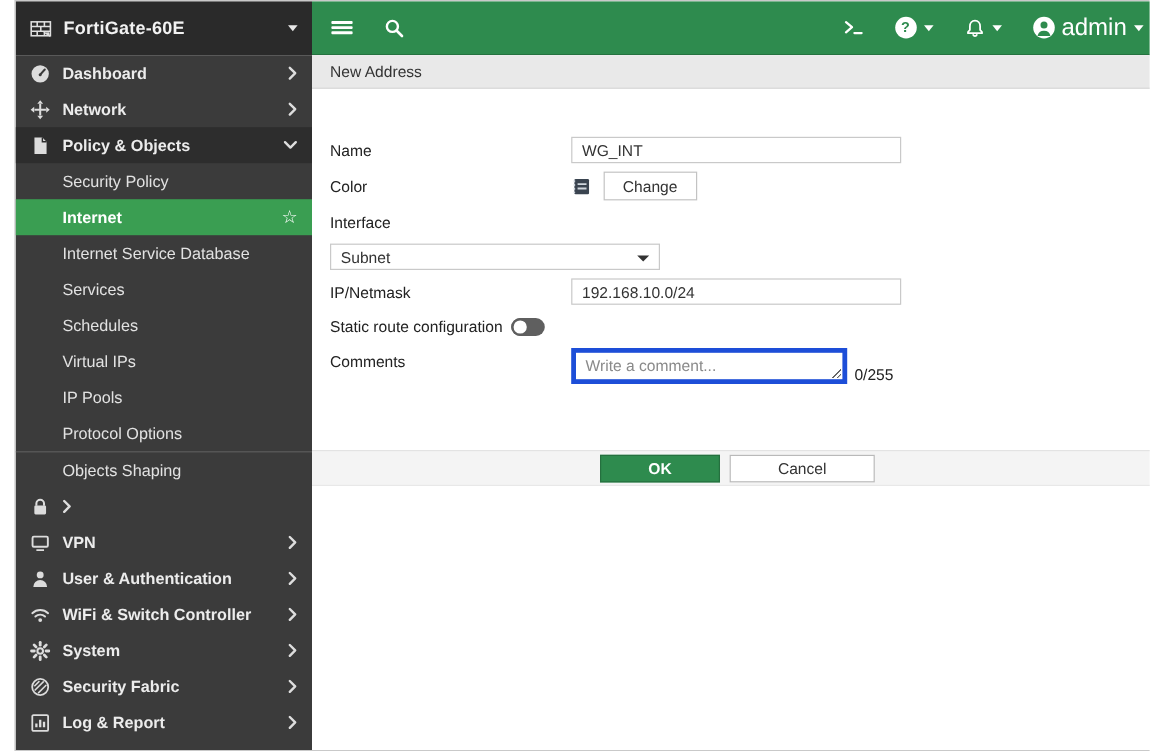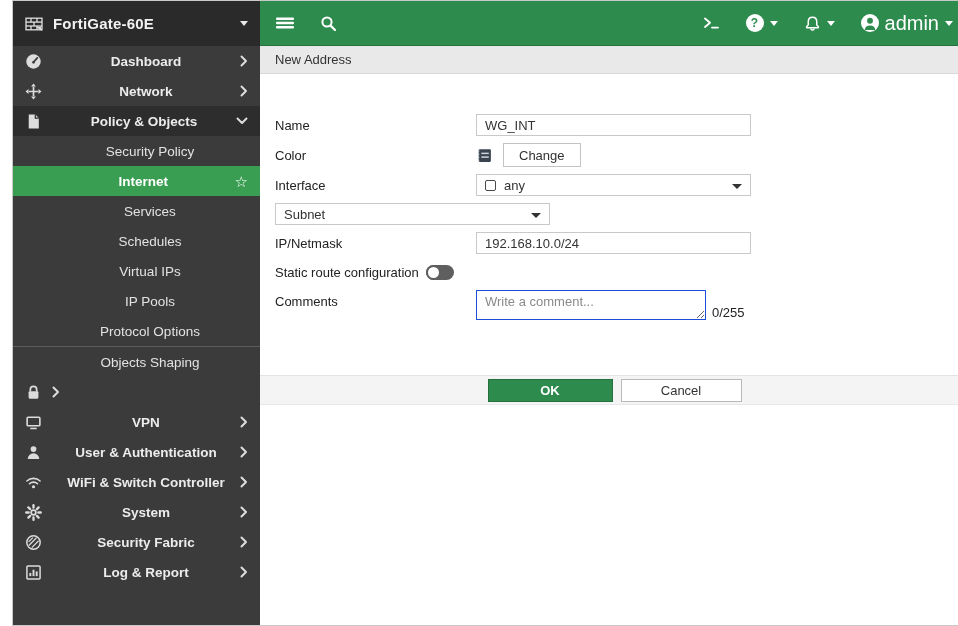--- a/index.html
+++ b/index.html
@@ -19,21 +19,21 @@
   .topbar .icon-btn { display:flex; align-items:center; margin-right:26px; cursor:pointer; }
   .topbar .right { margin-left:auto; display:flex; align-items:center; gap:26px; }
   .tb-group { display:flex; align-items:center; gap:6px; cursor:pointer; }
   .circle-badge { width:18px; height:18px; border-radius:50%; background:#fff; color:var(--brand-green);
     display:flex; align-items:center; justify-content:center; font-size:12px; font-weight:700; overflow:hidden; }
   .admin-label { color:#fff; font-size:20px; }
 
   
   .sidebar { position:absolute; left:0; top:45px; width:247px; bottom:0; background:var(--sidebar-bg);
     display:flex; flex-direction:column; }
-  .nav-item { display:flex; align-items:center; height:30px; flex:0 0 30px; padding:0 12px; cursor:pointer; color:#ececec;text-align:center; }
+  .nav-item { display:flex; align-items:center; height:30px; flex:0 0 30px; padding:0 12px; cursor:pointer; color:#ececec; }
   .nav-item .nico { width:17px; height:17px; margin-right:10px; display:flex; align-items:center; justify-content:center; color:#dcdcdc; }
   .nav-item .nlabel { font-size:13.5px; font-weight:600; flex:1; white-space:nowrap; }
   .nav-item.sub { padding-left:39px; }
   .nav-item.sub .nlabel { font-weight:400; color:#e2e2e2; }
   .nav-item.expanded { background:var(--expanded-bg); }
   .nav-item.expanded .nlabel { font-weight:700; }
   .nav-item.selected { background:var(--selected-green); }
   .nav-item.selected .nlabel { color:#fff; font-weight:600; }
   .nav-item .star { color:#fff; font-size:15px; line-height:1; }
   .nav-divider { height:1px; flex:0 0 1px; background:#5c5c5c; }
@@ -54,30 +54,30 @@
     display:flex; align-items:center; padding:0 22px 0 8px; font-size:13px; color:#333; cursor:pointer; }
   .select .sel-caret { position:absolute; right:8px; top:9px; width:0; height:0;
     border-left:5px solid transparent; border-right:5px solid transparent; border-top:5px solid #333; }
   .sq-icon { width:11px; height:11px; border:1.5px solid #4a4a4a; border-radius:2px; margin-right:8px; }
   .change-btn { height:24px; padding:0 15px; border:1px solid #c3c3c3; background:#fff; font-size:13px;
     color:#333; font-family:"Liberation Sans", sans-serif; cursor:pointer; margin-left:10px; }
   .toggle { width:28px; height:15px; border-radius:8px; background:#5f5f5f; position:relative; cursor:pointer; }
   .toggle .knob { position:absolute; left:0; top:0; width:15px; height:15px; border-radius:50%;
     background:#fff; border:2px solid #5f5f5f; }
   .comments-wrap { display:flex; align-items:flex-end; }
-  .comments-ta { width:230px; height:30px; border:1px solid #1d4ed8; font-size:13px; padding:3px 8px;
+  .comments-ta { width:230px; height:30px; border:4px solid #1d4ed8; font-size:13px; padding:3px 8px;
     color:#333; font-family:"Liberation Sans", sans-serif; resize:both; }
   .comments-ta::placeholder { color:#8a8a8a; }
   .counter { font-size:13px; color:#222; margin-left:6px; }
 
   .footer { position:absolute; left:0; right:0; top:329px; height:30px; background:var(--footer-bg);
     border-top:1px solid #e3e3e3; border-bottom:1px solid #e8e8e8;
     display:flex; align-items:center; justify-content:center; gap:8px; }
   .btn { height:23px; font-size:13px; font-family:"Liberation Sans", sans-serif; cursor:pointer; }
-  .btn-ok { width:125px; background:var(--brand-green); color:#fff; font-weight:700;
+  .btn-ok { width:100px; background:var(--brand-green); color:#fff; font-weight:700;
     border:1px solid #25703f; }
   .btn-cancel { width:121px; background:#fff; color:#333; border:1px solid #b9b9b9; }
 
   svg { display:block; }
 </style>
 </head>
 <body>
 
 <div class="app" style="--brand-green: #2e8b4e; --selected-green: #3a9e52; --sidebar-bg: #3b3b3b; --sidebar-header-bg: #2a2a2a; --expanded-bg: #2d2d2d; --content-header-bg: #e9e9e9; --footer-bg: #f4f4f4;">
 
@@ -196,20 +196,23 @@
         </span>
       </div>
       <div class="nav-item sub">
         <span class="nlabel">Security Policy</span>
       </div>
       <div class="nav-item sub selected">
         <span class="nlabel">Internet</span>
         <span class="star">☆</span>
       </div>
       <div class="nav-item sub">
+        <span class="nlabel">Internet Service Database</span>
+      </div>
+      <div class="nav-item sub">
         <span class="nlabel">Services</span>
       </div>
       <div class="nav-item sub">
         <span class="nlabel">Schedules</span>
       </div>
       <div class="nav-item sub">
         <span class="nlabel">Virtual IPs</span>
       </div>
       <div class="nav-item sub">
         <span class="nlabel">IP Pools</span>
@@ -356,25 +359,20 @@
             <line x1="2.5" y1="3" x2="2.5" y2="13" stroke="#cfd6dd" stroke-width="1.2" stroke-dasharray="1.5,1.5"></line>
             <line x1="5" y1="6" x2="12" y2="6" stroke="#cfd6dd" stroke-width="1.4"></line>
             <line x1="5" y1="9.5" x2="12" y2="9.5" stroke="#cfd6dd" stroke-width="1.4"></line>
           </svg>
         </span>
         <button class="change-btn">Change</button>
       </div>
 
       <div class="frow">
         <span class="lbl">Interface</span>
-        <div class="select">
-          <span class="sq-icon"></span>
-          <span>any</span>
-          <span class="sel-caret"></span>
-        </div>
       </div>
 
       <div class="frow">
         <div class="select">
           <span>Subnet</span>
           <span class="sel-caret"></span>
         </div>
       </div>
 
       <div class="frow">

